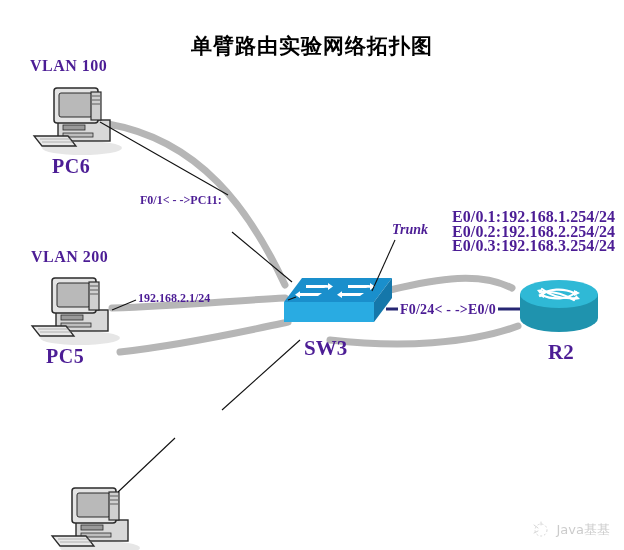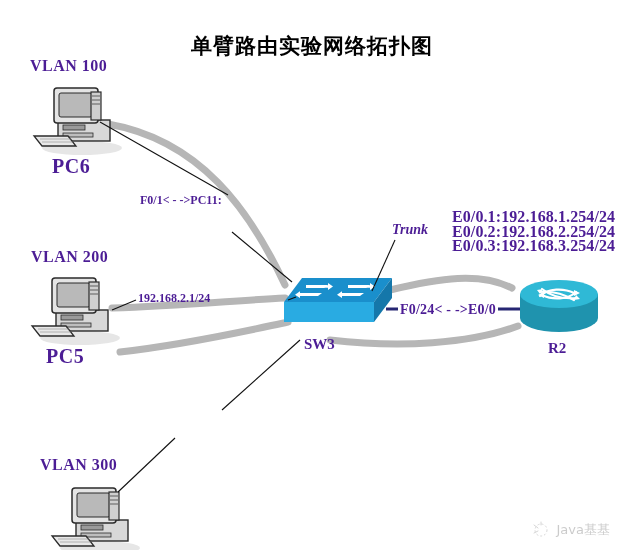--- a/index.html
+++ b/index.html
@@ -49,21 +49,21 @@
     color: #4c1d95;
     white-space: nowrap;
   }
   .vlan-lbl { font-size: 16px; letter-spacing: 0.5px; }
   .pc-lbl   { font-size: 20px; letter-spacing: 0.5px; }
   .iface-lbl {
     font-size: 12px;
     line-height: 17px;
     text-align: center;
   }
-  .dev-lbl  { font-size: 15px; }
+  .dev-lbl  { font-size: 21px; }
   .trunk-lbl{ font-size: 14px; }
   .sub-lbl  {
     font-size: 16px;
     line-height: 14.5px;
     letter-spacing: 0.1px;
   }
   .link-lbl {
     font-size: 14px;
     letter-spacing: 0.2px;
   }
@@ -166,21 +166,20 @@
       <line x1="62" y1="18" x2="70" y2="18"></line>
       <line x1="62" y1="22" x2="70" y2="22"></line>
       <line x1="62" y1="26" x2="70" y2="26"></line>
     </g>
     <polygon points="4,58 38,58 46,68 12,68" fill="#e8e8e8" stroke="#2b2b2b" stroke-width="1.3"></polygon>
     <g stroke="#8a8a8a" stroke-width="0.6">
       <line x1="10" y1="61" x2="41" y2="61"></line>
       <line x1="12" y1="64" x2="43" y2="64"></line>
     </g>
   </svg>
-  <div class="lbl vlan-lbl" style="left:40px; top:456px;">VLAN 300</div>
 
   <svg style="position:absolute; left:280px; top:276px; width:116px; height:60px;" viewBox="0 0 116 60" xmlns="http://www.w3.org/2000/svg">
 
     <polygon points="22,2 112,2 94,26 4,26" fill="#1a8fcc"></polygon>
 
     <polygon points="4,26 94,26 94,46 4,46" fill="#29abe2"></polygon>
 
     <polygon points="94,26 112,2 112,22 94,46" fill="#1577aa"></polygon>
 
     <g fill="#ffffff">

